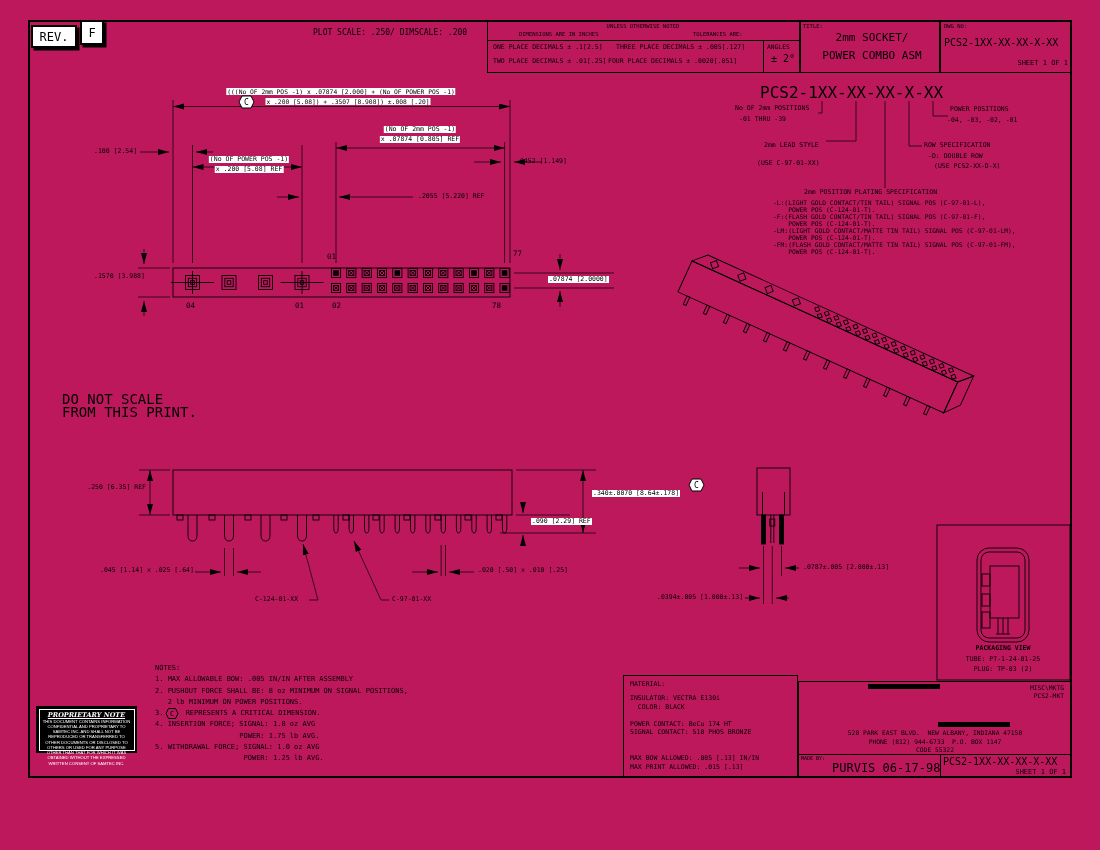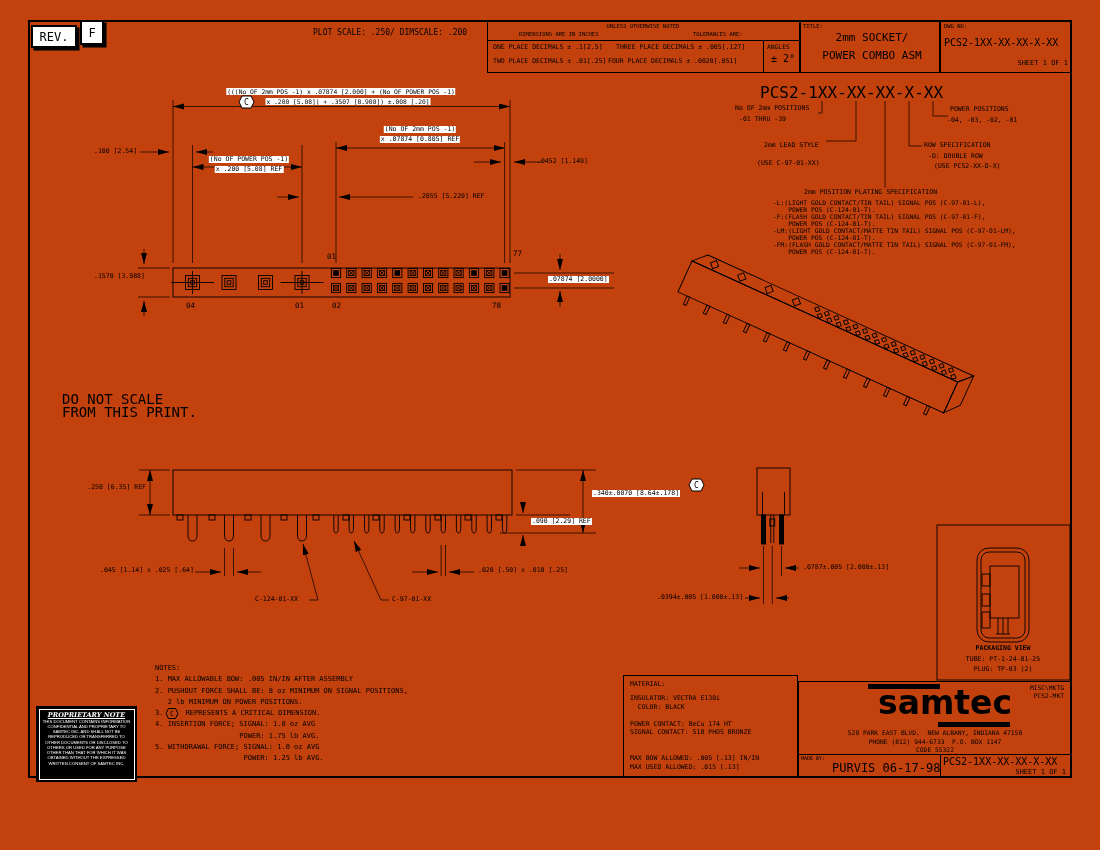--- a/index.html
+++ b/index.html
@@ -1,34 +1,34 @@
 <!DOCTYPE html>
 <html><head>
 <meta charset="utf-8">
 <style>
   *{margin:0;padding:0;box-sizing:border-box}
   html,body{background:#fff}
-  .sheet{position:relative;width:1100px;height:850px;background:#c2410c;color:#000;overflow:hidden}
+  .sheet{position:relative;width:1100px;height:850px;background:#be185d;color:#000;overflow:hidden}
   .abs{position:absolute}
   .t{position:absolute;white-space:pre;font-family:"DejaVu Sans Mono",monospace;line-height:1.12;color:#000}.f5{font-size:5px}.f55{font-size:5.5px}.f6{font-size:6.3px}.f65{font-size:6.5px}
   .f7{font-size:7px}.f75{font-size:7.5px}.f8{font-size:8px}.f85{font-size:12px}.f95{font-size:14px}
   .f10{font-size:10px}.f11{font-size:11px}.f12{font-size:12px}.f16{font-size:16px;letter-spacing:0}
   .bgw{background:#fff;padding:0 1px}
   .ctr{transform:translateX(-50%)}
   .rt{text-align:right}
   .ul{}
   .b{font-weight:bold}
   .box{position:absolute;border:1.4px solid #000;background:transparent}
   .thin{border-width:1px}
   svg{position:absolute;left:0;top:0}
   .lw{stroke:#000;stroke-width:.9;fill:none}
   .lt{stroke:#000;stroke-width:.7;fill:none}
   .shadowbox{position:absolute;border:2px solid #000;background:#fff;box-shadow:2.5px 2.5px 0 #000;
     font-family:"DejaVu Sans Mono",monospace;display:flex;align-items:center;justify-content:center}
-  .prop{position:absolute;left:36px;top:706px;width:101px;height:76px;background:#000;padding:2.5px}
+  .prop{position:absolute;left:36px;top:706px;width:101px;height:47px;background:#000;padding:2.5px}
   .prop-inner{border:1px solid #fff;height:100%;color:#fff;text-align:center;padding:1px}
   .prop-title{font-family:"DejaVu Serif",serif;font-style:italic;font-weight:bold;font-size:6.5px;text-decoration:underline}
   .prop-body{font-family:"Liberation Sans",sans-serif;font-size:4.2px;line-height:1.25;text-align:center}
   .logo{position:absolute;left:878px;top:686px;font-family:"DejaVu Sans",sans-serif;font-weight:bold;
     font-size:33px;letter-spacing:0;line-height:1}
   .bar{position:absolute;background:#000;height:4.5px}
   .mline{min-height:8.6px;white-space:pre}
   .nline{white-space:pre;line-height:11.3px}
   .hexsvg{position:absolute}
 </style>
@@ -336,21 +336,21 @@
   <svg class="hexsvg" style="left:238px;top:95px" width="17" height="14" viewBox="0 0 17 14">
     <polygon points="4,1 13,1 16,7 13,13 4,13 1,7" fill="#fff" stroke="#000" stroke-width="1"></polygon>
     <text x="8.5" y="10" text-anchor="middle" font-size="8" font-family="DejaVu Sans Mono, monospace">C</text>
   </svg>
   <div class="t f65" style="left:94px;top:148px">.100 [2.54]</div>
   <div class="t f65 ctr bgw" style="left:249px;top:156px">(No OF POWER POS -1)</div>
   <div class="t f65 ctr bgw" style="left:249px;top:166px">x .200 [5.08] REF</div>
   <div class="t f65 ctr bgw" style="left:420px;top:126px">(No OF 2mm POS -1)</div>
   <div class="t f65 ctr bgw" style="left:420px;top:136px">x .07874 [0.805] REF</div>
   <div class="t f65" style="left:418px;top:193px">.2055 [5.220] REF</div>
-  <div class="t f65" style="left:537px;top:158px">.0452 [1.149]</div>
+  <div class="t f65" style="left:516px;top:158px">.0452 [1.149]</div>
   <div class="t f65" style="left:94px;top:273px">.1570 [3.988]</div>
   <div class="t f65 bgw" style="left:548px;top:276px">.07874 [2.0000]</div>
   <div class="t f75" style="left:327px;top:253px">01</div>
   <div class="t f75" style="left:513px;top:250px">77</div>
   <div class="t f75" style="left:186px;top:302px">04</div>
   <div class="t f75" style="left:295px;top:302px">01</div>
   <div class="t f75" style="left:332px;top:302px">02</div>
   <div class="t f75" style="left:492px;top:302px">78</div>
 
   <div class="t f95" style="left:62px;top:392px">DO NOT SCALE</div>
@@ -405,27 +405,26 @@
   <div class="t f65" style="left:630px;top:681px">MATERIAL:</div>
   <div class="abs" style="position:absolute;left:630px;top:694px;font-family:'DejaVu Sans Mono',monospace;font-size:6.5px;line-height:8.6px">
     <div class="mline">INSULATOR: VECTRA E130i</div>
     <div class="mline">  COLOR: BLACK</div>
     <div class="mline"></div>
     <div class="mline">POWER CONTACT: BeCu 174 HT</div>
     <div class="mline">SIGNAL CONTACT: 510 PHOS BRONZE</div>
     <div class="mline"></div>
     <div class="mline"></div>
     <div class="mline">MAX BOW ALLOWED: .005 [.13] IN/IN</div>
-    <div class="mline">MAX USED ALLOWED: .015 [.13]</div>
+    <div class="mline">MAX PRINT ALLOWED: .015 [.13]</div>
   </div>
 
   <div class="box thin" style="left:798px;top:681px;width:274px;height:97px"></div>
   <div class="t f6 rt" style="left:1000px;top:684px;width:64px">MISC\MKTG</div>
   <div class="t f6 rt" style="left:1000px;top:692px;width:64px">PCS2-MKT</div>
-  <div class="logo">samtec</div>
   <div class="bar" style="left:868px;top:684px;width:72px"></div>
   <div class="bar" style="left:938px;top:722px;width:72px"></div>
   <div class="t f6 ctr" style="left:935px;top:729px">520 PARK EAST BLVD.  NEW ALBANY, INDIANA 47150</div>
   <div class="t f6 ctr" style="left:935px;top:738px">PHONE (812) 944-6733  P.O. BOX 1147</div>
   <div class="t f6 ctr" style="left:935px;top:746px">CODE 55322</div>
   <div class="abs" style="left:798px;top:754px;width:274px;border-top:1px solid #000"></div>
   <div class="abs" style="left:940px;top:754px;height:24px;border-left:1px solid #000"></div>
   <div class="t f5" style="left:801px;top:756px">MADE BY:</div>
   <div class="t f85" style="left:832px;top:762px">PURVIS 06-17-98</div>
   <div class="t f10" style="left:943px;top:756px">PCS2-1XX-XX-XX-X-XX</div>

